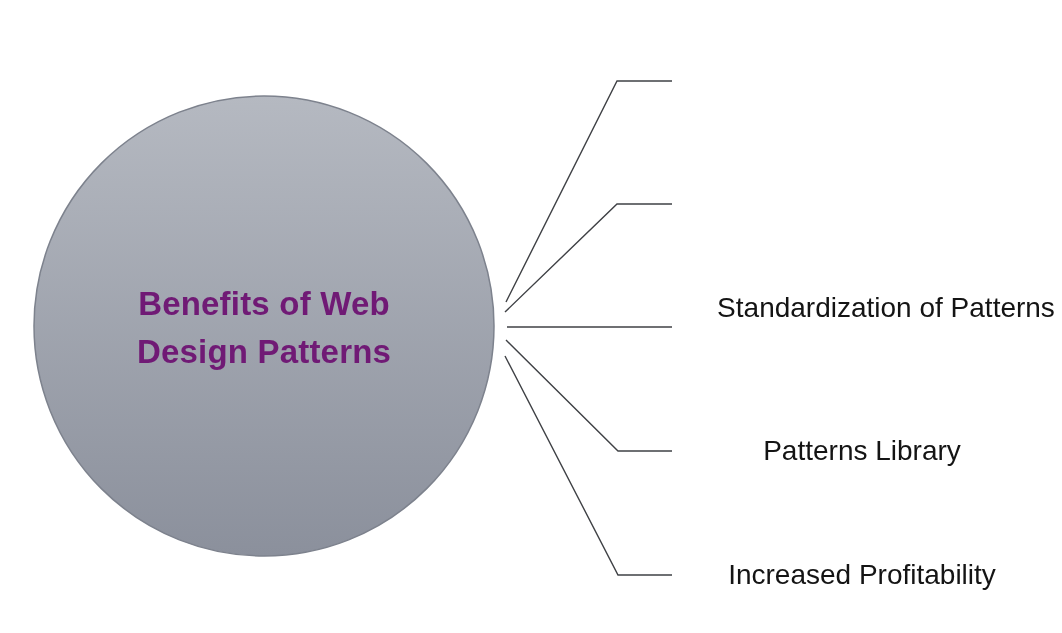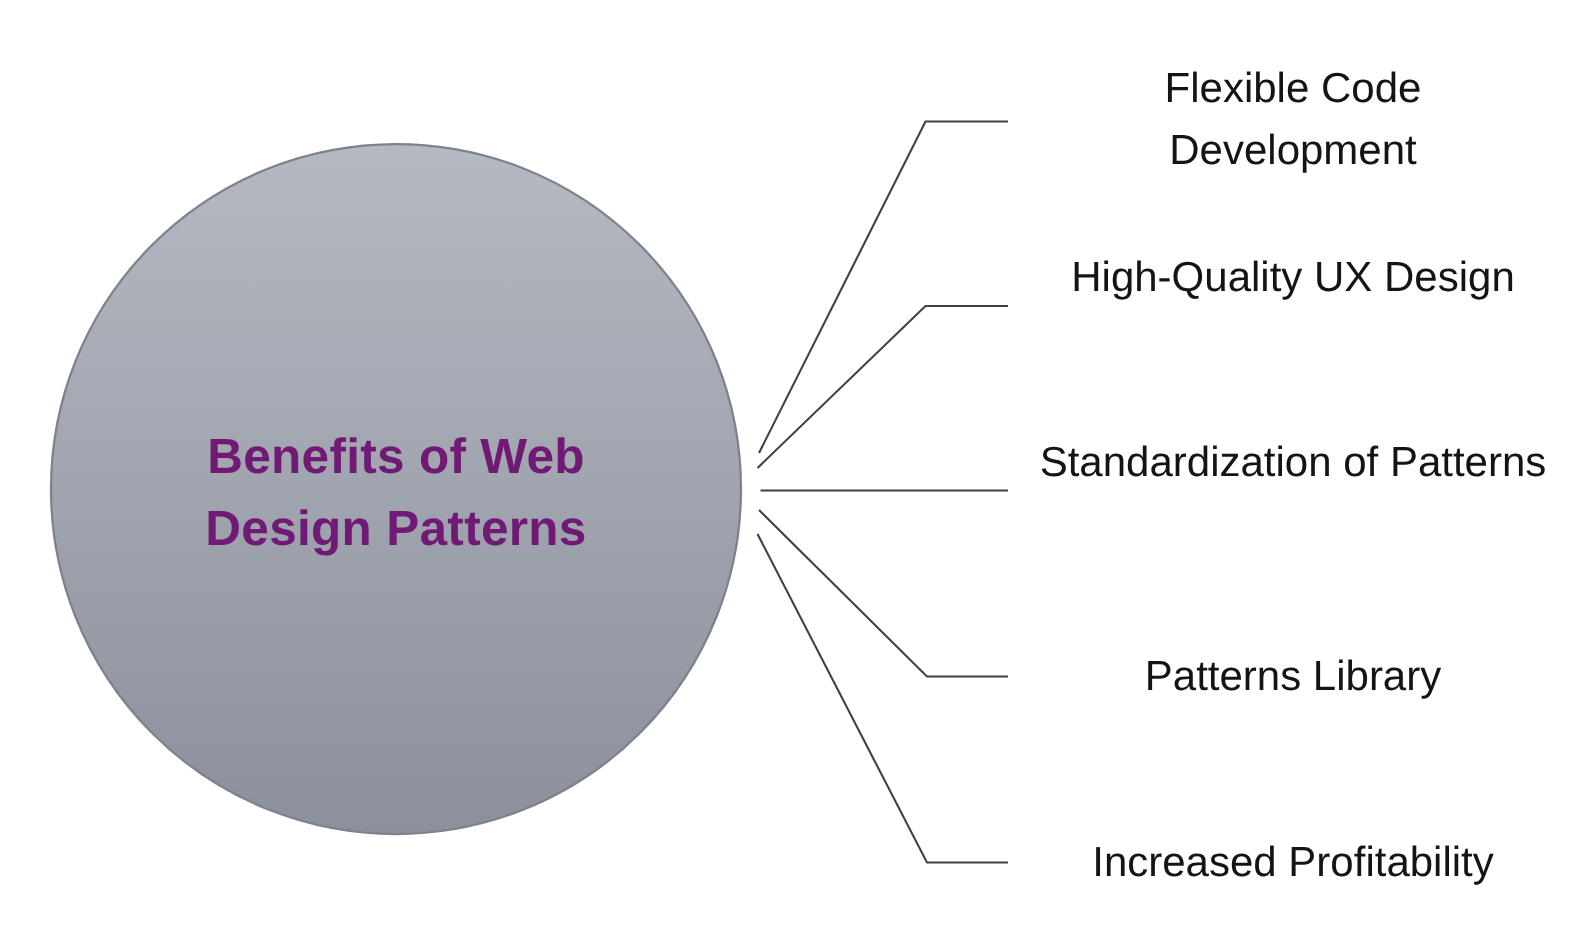--- a/index.html
+++ b/index.html
@@ -38,21 +38,21 @@
     position: absolute;
     left: 692px;
     width: 340px;
     text-align: center;
     font-size: 28px;
     line-height: 41px;
     color: #141414;
   }
   .benefit-1 { top: 38px;  }
   .benefit-2 { top: 164px; }
-  .benefit-3 { top: 287px; }
+  .benefit-3 { top: 287px; margin-left: 24px; }
   .benefit-4 { top: 430px; }
   .benefit-5 { top: 554px; }
 </style>
 </head>
 <body>
 
 <div class="stage">
 
   <svg class="diagram-svg" viewBox="0 0 1062 633">
     <defs>
@@ -66,19 +66,17 @@
 
     <polyline points="506,302 617,81 672,81" fill="none" stroke-width="1.4" stroke="#3f4145"></polyline>
     <polyline points="505,312 617,204 672,204" fill="none" stroke-width="1.4" stroke="#3f4145"></polyline>
     <polyline points="507,327 672,327" fill="none" stroke-width="1.4" stroke="#3f4145"></polyline>
     <polyline points="506,340 618,451 672,451" fill="none" stroke-width="1.4" stroke="#3f4145"></polyline>
     <polyline points="505,356 618,575 672,575" fill="none" stroke-width="1.4" stroke="#3f4145"></polyline>
   </svg>
 
   <div class="center-title">Benefits of Web Design Patterns</div>
 
-  <div class="benefit-label benefit-1">Flexible Code Development</div>
-  <div class="benefit-label benefit-2">High-Quality UX Design</div>
   <div class="benefit-label benefit-3">Standardization of Patterns</div>
   <div class="benefit-label benefit-5">Increased Profitability</div>
   <div class="benefit-label benefit-4">Patterns Library</div>
 
 </div>
 
 </body></html>

